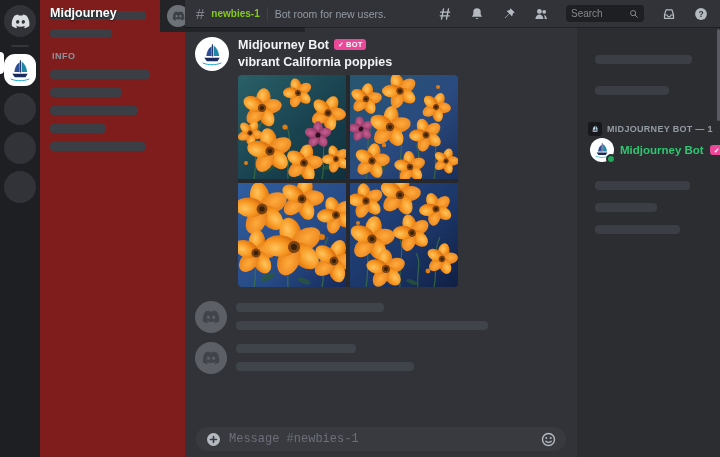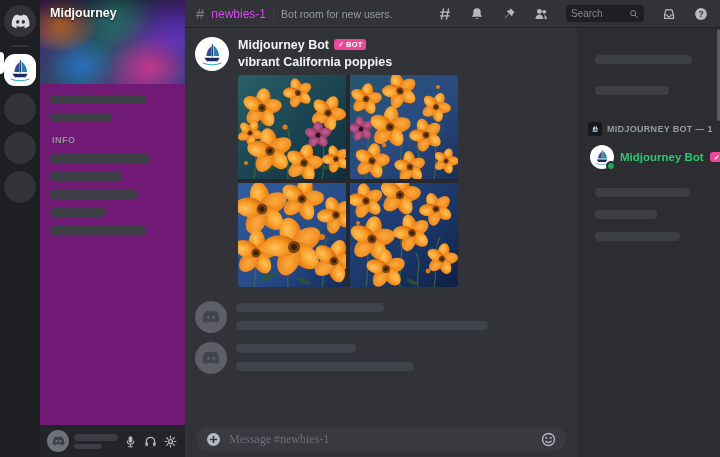--- a/index.html
+++ b/index.html
@@ -12,21 +12,21 @@
   .rail-item{width:32px;height:32px;border-radius:50%;margin-bottom:7px;display:flex;align-items:center;justify-content:center;cursor:pointer;flex:none}
   .rail-home{background:#313338}
   .rail-home svg{width:19px;height:15px;fill:#dbdee1}
   .rail-sep{width:18px;height:2px;background:#35363c;border-radius:1px;margin:1px 0 7px}
   .rail-server{background:#fff;border-radius:11px;overflow:hidden}
   .rail-server svg{width:26px;height:26px}
   .rail-ph{background:#313338}
   .rail-pill{position:absolute;left:0;top:52px;width:4px;height:22px;background:#fff;border-radius:0 4px 4px 0}
 
   
-  .sidebar{width:145px;background:#701a75;flex:none;display:flex;flex-direction:column;position:relative}
+  .sidebar{width:145px;background:#7f1d1d;flex:none;display:flex;position:relative}
   .banner{height:84px;position:relative;flex:none;background:
     radial-gradient(55px 42px at 14% 28%, rgba(242,124,32,.85), transparent 70%),
     radial-gradient(58px 48px at 52% 12%, rgba(64,205,160,.55), transparent 70%),
     radial-gradient(70px 55px at 92% 28%, rgba(98,62,226,.75), transparent 70%),
     radial-gradient(62px 46px at 76% 82%, rgba(226,64,142,.7), transparent 70%),
     radial-gradient(50px 40px at 28% 78%, rgba(44,122,234,.65), transparent 70%),
     linear-gradient(120deg,#46246e,#245a66 45%,#6e2a8a 75%,#2a3f8a)}
   .banner-shade{position:absolute;inset:0;background:linear-gradient(180deg,rgba(10,6,24,.55),transparent 50%)}
   .server-name{position:absolute;top:6px;left:10px;right:8px;color:#fff;font-size:12.5px;font-weight:700;text-shadow:0 1px 2px rgba(0,0,0,.7);cursor:pointer}
   .channels{flex:1;padding:11px 10px 0}
@@ -39,21 +39,21 @@
   .user-bars{flex:1;display:flex;flex-direction:column;gap:3px}
   .ubar1{width:44px;height:7px}
   .ubar2{width:28px;height:5px}
   .panel-icon{width:15px;height:15px;color:#b5bac1;cursor:pointer;flex:none;display:flex;align-items:center;justify-content:center}
   .panel-icon svg{width:13px;height:13px}
 
   
   .right{flex:1;display:flex;flex-direction:column;min-width:0}
   .chat-header{height:27px;flex:none;display:flex;align-items:center;padding:0 12px 0 11px;gap:7px;box-shadow:0 1px 0 rgba(0,0,0,.28);position:relative;z-index:2;background:#313338}
   .hash{color:#80848e;font-size:15px;font-weight:400}
-  .chan-name{color:#d946ef;font-size:12px;font-weight:400}
+  .chan-name{color:#84cc16;font-size:10px;font-weight:700}
   .hdr-divider{width:1px;height:14px;background:#3f4147}
   .topic{color:#949ba4;font-size:10.5px;flex:1;white-space:nowrap;overflow:hidden;cursor:pointer}
   .hdr-icons{display:flex;align-items:center;gap:18px;color:#b5bac1}
   .hdr-icon{cursor:pointer;display:flex}
   .hdr-icon svg{width:14px;height:14px}
   .searchbar{width:78px;height:17px;background:#1e1f22;border-radius:4px;display:flex;align-items:center;padding:0 5px;gap:3px;cursor:text}
   .searchbar input{flex:1;width:0;background:transparent;border:none;outline:none;color:#dbdee1;font-size:10px;font-family:inherit}
   .searchbar input::placeholder{color:#87898c}
   .searchbar svg{width:10px;height:10px;color:#87898c;flex:none}
 
@@ -79,32 +79,32 @@
   .btn-row{display:flex;gap:6px;margin-top:6px}
   .btn{min-width:38px;height:21px;background:#4e5058;border:none;border-radius:3px;color:#fff;font-size:10.5px;font-family:inherit;display:flex;align-items:center;justify-content:center;cursor:pointer;padding:0 6px}
   .btn-ic{min-width:34px}
   .btn-ic svg{width:13px;height:13px}
   .ph-line{height:9px;border-radius:4px;background:#3f434a}
 
   
   .composer{position:absolute;left:11px;right:11px;bottom:6px;height:24px;background:#383a40;border-radius:12px;display:flex;align-items:center;padding:0 10px;gap:8px}
   .comp-icon{width:15px;height:15px;color:#b5bac1;cursor:pointer;flex:none;display:flex}
   .comp-icon svg{width:15px;height:15px}
-  .composer input{flex:1;width:0;background:transparent;border:none;outline:none;color:#5eead4;font-size:12px;font-family:Liberation Serif, serif}
+  .composer input{flex:1;width:0;background:transparent;border:none;outline:none;color:#5eead4;font-size:12px;font-family:Liberation Mono, monospace}
   .composer input::placeholder{color:#6d6f78}
 
   
   .members{width:143px;flex:none;background:#2b2d31;padding:28px 8px 0 11px;position:relative}
   .mem-bar{background:#3b3e45;border-radius:4px;height:9px;margin-left:7px}
   .mb1{width:97px;margin-bottom:22px}
   .mb2{width:74px;margin-bottom:27px}
   .mb3{width:95px;margin-bottom:13px}
   .mb4{width:62px;margin-bottom:13px}
   .mb5{width:85px}
-  .section-row{display:flex;align-items:center;gap:5px;margin-bottom:9px}
+  .section-row{display:flex;align-items:center;gap:5px;margin-bottom:2px}
   .section-icon{width:14px;height:14px;border-radius:3px;background:#17181b;display:flex;align-items:center;justify-content:center;flex:none}
   .section-icon svg{width:10px;height:10px}
   .section-title{font-size:9px;font-weight:700;color:#949ba4;letter-spacing:.3px;white-space:nowrap}
   .member-row{display:flex;align-items:center;gap:6px;margin-bottom:19px;cursor:pointer;padding-left:2px}
   .member-avatar{width:24px;height:24px;position:relative;flex:none}
   .member-avatar .circ{width:24px;height:24px;border-radius:50%;background:#fff;overflow:hidden;display:flex;align-items:center;justify-content:center}
   .member-avatar .circ svg{width:18px;height:18px}
   .status-dot{position:absolute;right:-2px;bottom:-2px;width:10px;height:10px;border-radius:50%;background:#23a55a;border:2.5px solid #2b2d31}
   .member-name{font-size:11.5px;font-weight:600;color:#2dc771;white-space:nowrap}
   .scroll-thumb{position:absolute;right:0;top:2px;width:3px;height:92px;background:#585b62;border-radius:2px;cursor:pointer}

